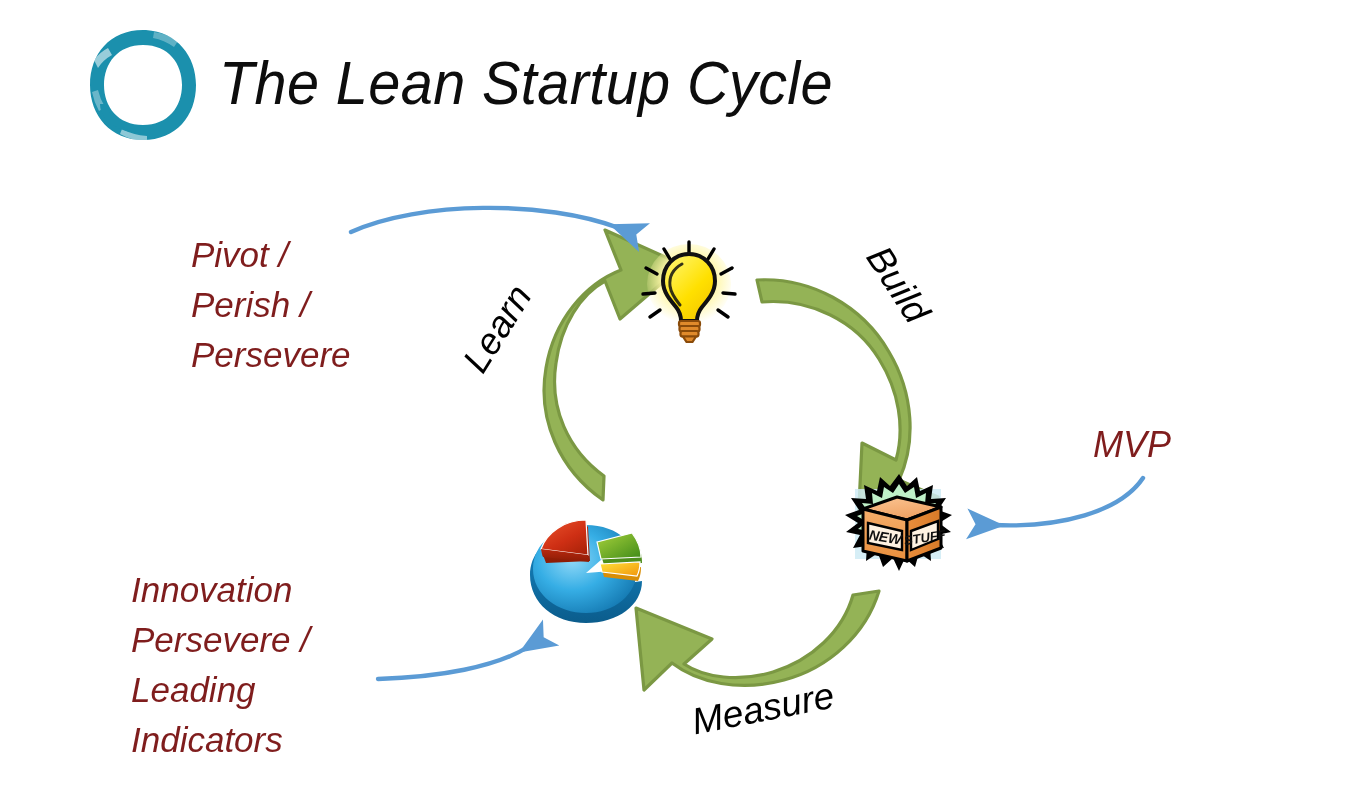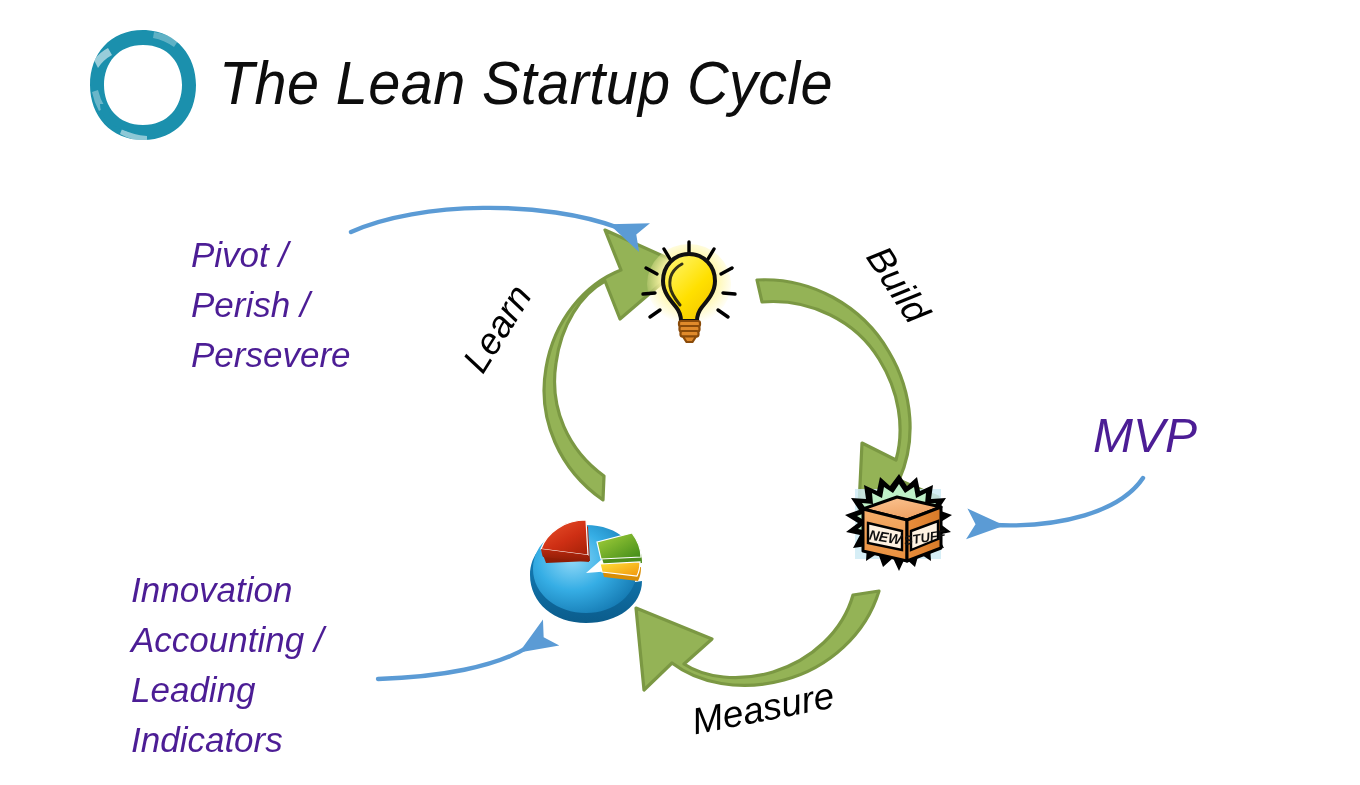--- a/index.html
+++ b/index.html
@@ -51,35 +51,35 @@
     font-family: "Liberation Sans", sans-serif;
     transform: scaleX(0.93);
     transform-origin: left top;
   }
 
   
   .note {
     position: absolute;
     font-size: 35px;
     line-height: 50px;
-    color: #4c1d95;
+    color: #7f1d1d;
     white-space: pre-line;
   }
   .note-pivot {
     left: 191px;
     top: 230px;
   }
   .note-innovation {
     left: 131px;
     top: 565px;
   }
   .note-mvp {
     left: 1093px;
-    top: 413px;
-    font-size: 48px;
+    top: 422px;
+    font-size: 36px;
     line-height: 46px;
   }
 
   
   .cycle-stage {
     position: absolute;
     left: 0; top: 0;
     width: 1360px;
     height: 785px;
     pointer-events: none;
@@ -350,19 +350,19 @@
 
   <div class="cyc-label label-build">Build</div>
 
   <div class="cyc-label label-measure">Measure</div>
 
   <div class="note note-pivot">Pivot /
 Perish /
 Persevere</div>
 
   <div class="note note-innovation">Innovation
-Accounting /
+Persevere /
 Leading
 Indicators</div>
 
   <div class="note note-mvp">MVP</div>
 
 </div>
 
 </body></html>

